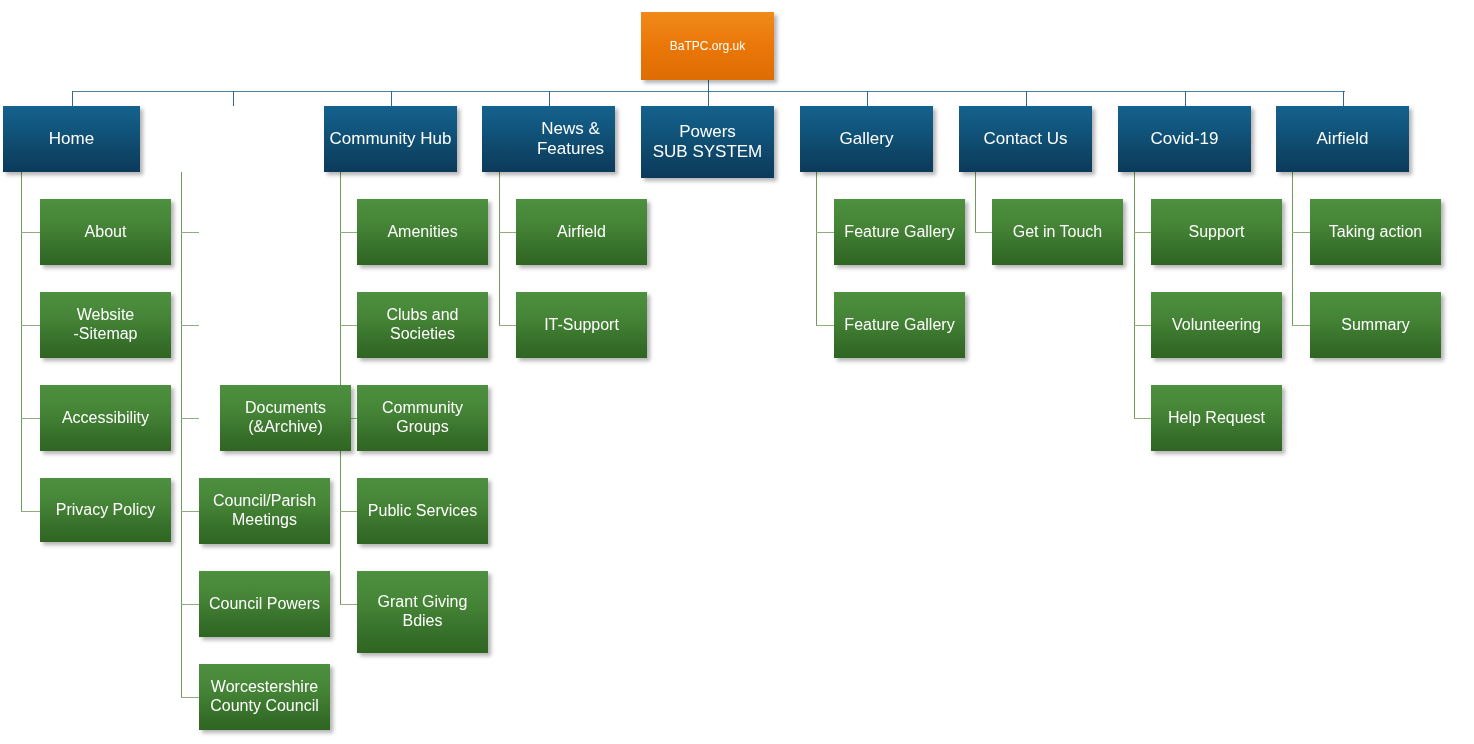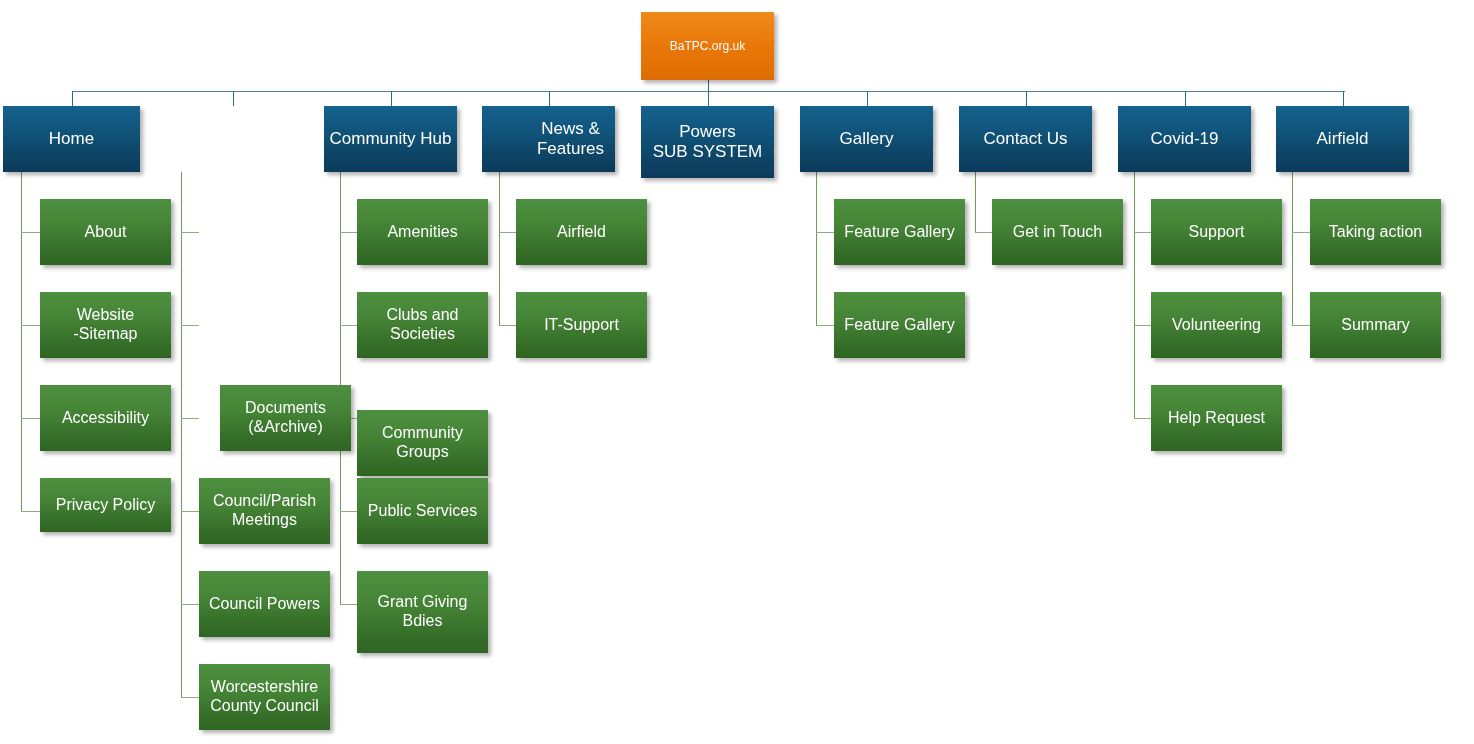--- a/index.html
+++ b/index.html
@@ -55,21 +55,21 @@
     <div class="node lvl1" style="left: 3px; top: 106px; width: 137px; height: 66px;">Home</div>
     <div class="line v-green" style="left: 21px; top: 172px; height: 339px;"></div>
     <div class="line h-green" style="left: 21px; top: 232px; width: 19px;"></div>
     <div class="node lvl2" style="left: 40px; top: 199px; width: 131px; height: 66px;">About</div>
     <div class="line h-green" style="left: 21px; top: 325px; width: 19px;"></div>
     <div class="node lvl2" style="left: 40px; top: 292px; width: 131px; height: 66px;">Website
 -Sitemap</div>
     <div class="line h-green" style="left: 21px; top: 418px; width: 19px;"></div>
     <div class="node lvl2" style="left: 40px; top: 385px; width: 131px; height: 66px;">Accessibility</div>
     <div class="line h-green" style="left: 21px; top: 511px; width: 19px;"></div>
-    <div class="node lvl2" style="left: 40px; top: 478px; width: 131px; height: 54px;">Privacy Policy</div>
+    <div class="node lvl2" style="left: 40px; top: 478px; width: 131px; height: 64px;">Privacy Policy</div>
     <div class="line v-blue" style="left: 233px; top: 91px; height: 15px;"></div>
     <div class="line v-green" style="left: 181px; top: 172px; height: 525px;"></div>
     <div class="line h-green" style="left: 181px; top: 232px; width: 18px;"></div>
     <div class="line h-green" style="left: 181px; top: 325px; width: 18px;"></div>
     <div class="line h-green" style="left: 181px; top: 418px; width: 18px;"></div>
     <div class="node lvl2" style="left: 199px; top: 385px; width: 131px; height: 66px; margin-left: 21px;">Documents
 (&amp;Archive)</div>
     <div class="line h-green" style="left: 181px; top: 511px; width: 18px;"></div>
     <div class="node lvl2" style="left: 199px; top: 478px; width: 131px; height: 66px;">Council/Parish
 Meetings</div>
@@ -80,21 +80,21 @@
 County Council</div>
     <div class="line v-blue" style="left: 391px; top: 91px; height: 15px;"></div>
     <div class="node lvl1" style="left: 324px; top: 106px; width: 133px; height: 66px;">Community Hub</div>
     <div class="line v-green" style="left: 340px; top: 172px; height: 432px;"></div>
     <div class="line h-green" style="left: 340px; top: 232px; width: 17px;"></div>
     <div class="node lvl2" style="left: 357px; top: 199px; width: 131px; height: 66px;">Amenities</div>
     <div class="line h-green" style="left: 340px; top: 325px; width: 17px;"></div>
     <div class="node lvl2" style="left: 357px; top: 292px; width: 131px; height: 66px;">Clubs and
 Societies</div>
     <div class="line h-green" style="left: 340px; top: 418px; width: 17px;"></div>
-    <div class="node lvl2" style="left: 357px; top: 385px; width: 131px; height: 66px; margin-top: 25px;">Community
+    <div class="node lvl2" style="left: 357px; top: 385px; width: 131px; height: 66px;">Community
 Groups</div>
     <div class="line h-green" style="left: 340px; top: 511px; width: 17px;"></div>
     <div class="node lvl2" style="left: 357px; top: 478px; width: 131px; height: 66px;">Public Services</div>
     <div class="line h-green" style="left: 340px; top: 604px; width: 17px;"></div>
     <div class="node lvl2" style="left: 357px; top: 571px; width: 131px; height: 82px;">Grant Giving
 Bdies</div>
     <div class="line v-blue" style="left: 549px; top: 91px; height: 15px;"></div>
     <div class="node lvl1" style="left: 482px; top: 106px; width: 133px; height: 66px; padding-left: 44px;">News &amp; Features</div>
     <div class="line v-green" style="left: 499px; top: 172px; height: 153px;"></div>
     <div class="line h-green" style="left: 499px; top: 232px; width: 17px;"></div>

